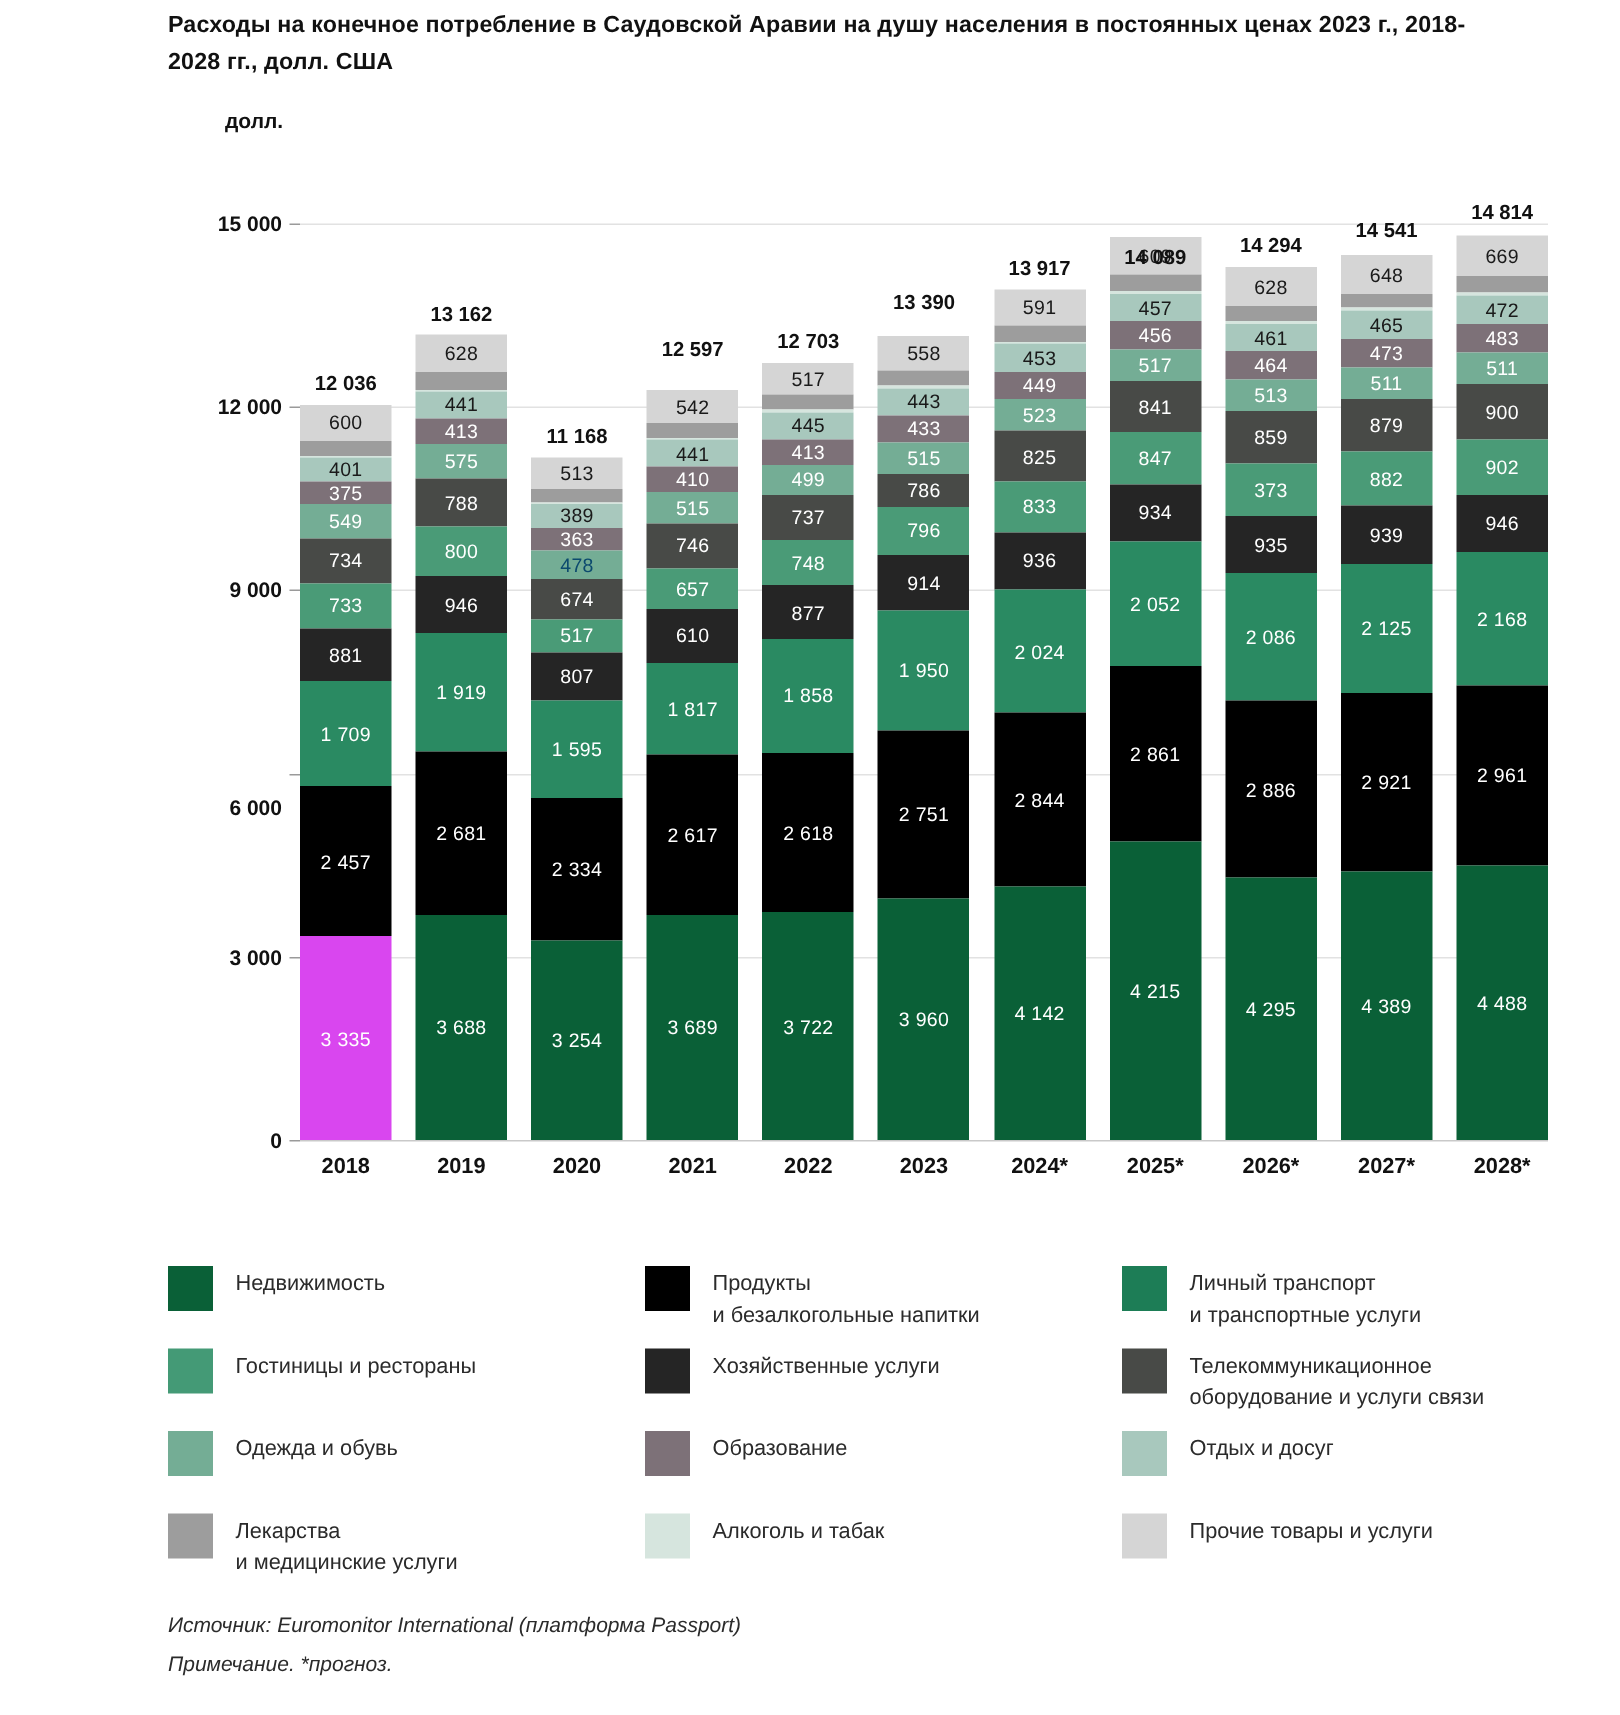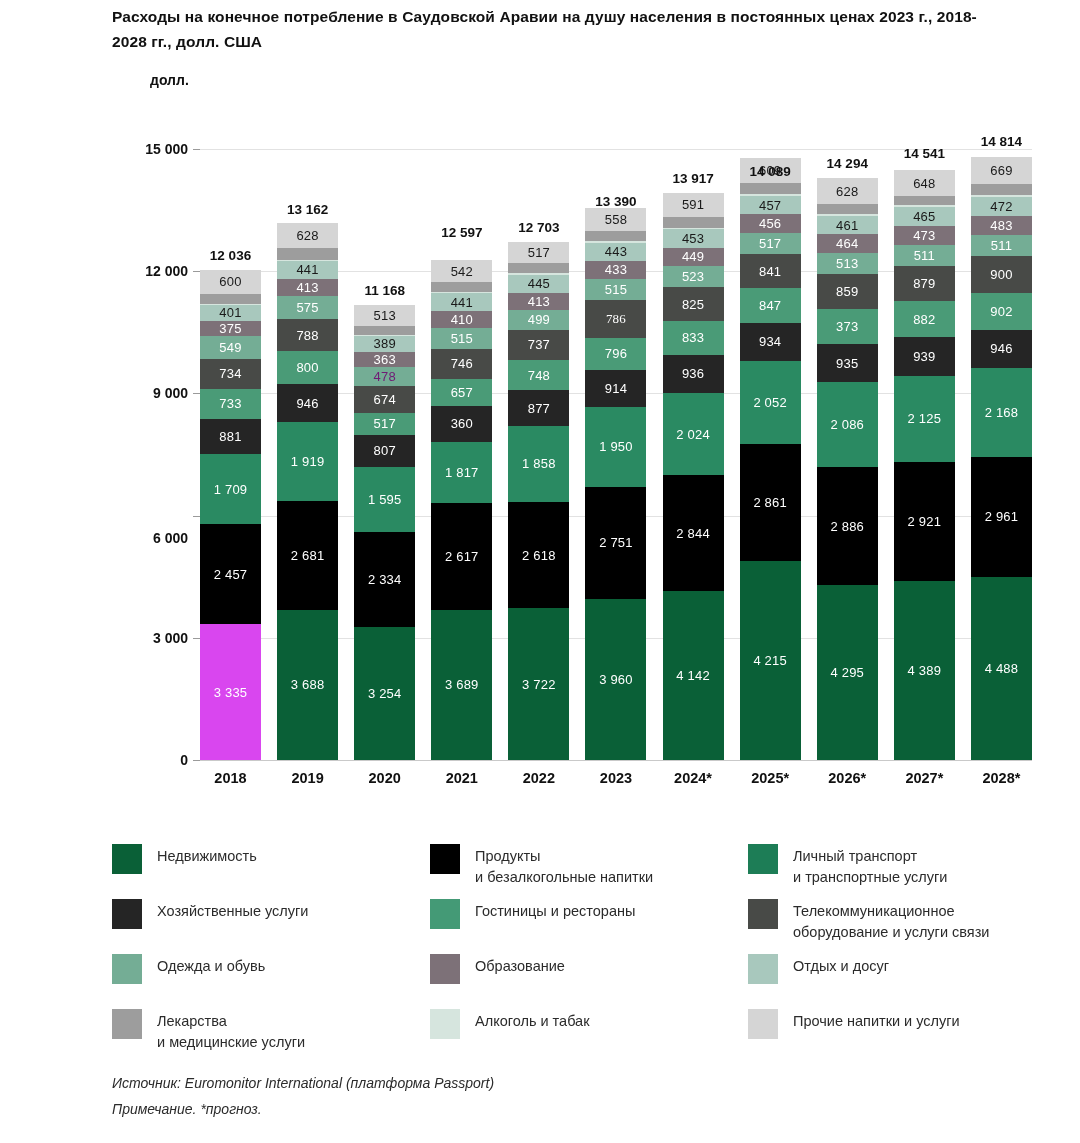--- a/index.html
+++ b/index.html
@@ -229,21 +229,21 @@
         </div>
         <div class="seg" style="height: 1.22222px; background: rgb(214, 229, 222); color: rgb(26, 26, 26);">
           <span></span>
         </div>
         <div class="seg" style="height: 15.8481px; background: rgb(168, 200, 189); color: rgb(26, 26, 26);">
           <span>389</span>
         </div>
         <div class="seg" style="height: 14.7889px; background: rgb(125, 113, 120); color: rgb(255, 255, 255);">
           <span>363</span>
         </div>
-        <div class="seg" style="height: 19.4741px; background: rgb(116, 173, 149); color: #701a75;">
+        <div class="seg" style="height: 19.4741px; background: rgb(116, 173, 149); color: #0c4a6e;">
           <span>478</span>
         </div>
         <div class="seg" style="height: 27.4593px; background: rgb(72, 74, 71); color: rgb(255, 255, 255);">
           <span>674</span>
         </div>
         <div class="seg" style="height: 21.063px; background: rgb(74, 155, 119); color: rgb(255, 255, 255);">
           <span>517</span>
         </div>
         <div class="seg" style="height: 32.8778px; background: rgb(37, 37, 37); color: rgb(255, 255, 255);">
           <span>807</span>
@@ -278,21 +278,21 @@
         <div class="seg" style="height: 20.9815px; background: rgb(116, 173, 149); color: rgb(255, 255, 255);">
           <span>515</span>
         </div>
         <div class="seg" style="height: 30.3926px; background: rgb(72, 74, 71); color: rgb(255, 255, 255);">
           <span>746</span>
         </div>
         <div class="seg" style="height: 26.7667px; background: rgb(74, 155, 119); color: rgb(255, 255, 255);">
           <span>657</span>
         </div>
         <div class="seg" style="height: 36.2593px; background: rgb(37, 37, 37); color: rgb(255, 255, 255);">
-          <span>360</span>
+          <span>610</span>
         </div>
         <div class="seg" style="height: 61px; background: rgb(42, 138, 98); color: rgb(255, 255, 255);">
           <span>1 817</span>
         </div>
         <div class="seg" style="height: 106.619px; background: rgb(0, 0, 0); color: rgb(255, 255, 255);">
           <span>2 617</span>
         </div>
         <div class="seg" style="height: 150.293px; background: rgb(10, 96, 55); color: rgb(255, 255, 255);">
           <span>3 689</span>
         </div>
@@ -349,21 +349,21 @@
         </div>
         <div class="seg" style="height: 18.0481px; background: rgb(168, 200, 189); color: rgb(26, 26, 26);">
           <span>443</span>
         </div>
         <div class="seg" style="height: 17.6407px; background: rgb(125, 113, 120); color: rgb(255, 255, 255);">
           <span>433</span>
         </div>
         <div class="seg" style="height: 20.9815px; background: rgb(116, 173, 149); color: rgb(255, 255, 255);">
           <span>515</span>
         </div>
-        <div class="seg" style="height: 38px; background: rgb(72, 74, 71); color: rgb(255, 255, 255); font-family: Liberation Serif, serif;">
+        <div class="seg" style="height: 22px; background: rgb(72, 74, 71); color: rgb(255, 255, 255);">
           <span>786</span>
         </div>
         <div class="seg" style="height: 32.4296px; background: rgb(74, 155, 119); color: rgb(255, 255, 255);">
           <span>796</span>
         </div>
         <div class="seg" style="height: 37.237px; background: rgb(37, 37, 37); color: rgb(255, 255, 255);">
           <span>914</span>
         </div>
         <div class="seg" style="height: 79.4444px; background: rgb(42, 138, 98); color: rgb(255, 255, 255);">
           <span>1 950</span>
@@ -593,28 +593,28 @@
     </div>
     <div class="legend-item">
       <span class="legend-swatch" style="background: rgb(0, 0, 0);"></span>
       <span class="legend-label">Продукты<br>и безалкогольные напитки</span>
     </div>
     <div class="legend-item">
       <span class="legend-swatch" style="background: rgb(29, 125, 86);"></span>
       <span class="legend-label">Личный транспорт<br>и транспортные услуги</span>
     </div>
     <div class="legend-item">
+      <span class="legend-swatch" style="background: rgb(68, 154, 118);"></span>
+      <span class="legend-label">Гостиницы и рестораны</span>
+    </div>
+    <div class="legend-item">
       <span class="legend-swatch" style="background: rgb(37, 37, 37);"></span>
       <span class="legend-label">Хозяйственные услуги</span>
     </div>
     <div class="legend-item">
-      <span class="legend-swatch" style="background: rgb(68, 154, 118);"></span>
-      <span class="legend-label">Гостиницы и рестораны</span>
-    </div>
-    <div class="legend-item">
       <span class="legend-swatch" style="background: rgb(72, 74, 71);"></span>
       <span class="legend-label">Телекоммуникационное<br>оборудование и услуги связи</span>
     </div>
     <div class="legend-item">
       <span class="legend-swatch" style="background: rgb(116, 173, 149);"></span>
       <span class="legend-label">Одежда и обувь</span>
     </div>
     <div class="legend-item">
       <span class="legend-swatch" style="background: rgb(125, 113, 120);"></span>
       <span class="legend-label">Образование</span>
@@ -626,20 +626,20 @@
     <div class="legend-item">
       <span class="legend-swatch" style="background: rgb(157, 157, 157);"></span>
       <span class="legend-label">Лекарства<br>и медицинские услуги</span>
     </div>
     <div class="legend-item">
       <span class="legend-swatch" style="background: rgb(214, 229, 222);"></span>
       <span class="legend-label">Алкоголь и табак</span>
     </div>
     <div class="legend-item">
       <span class="legend-swatch" style="background: rgb(213, 213, 213);"></span>
-      <span class="legend-label">Прочие напитки и услуги</span>
+      <span class="legend-label">Прочие товары и услуги</span>
     </div>
   </div>
 
 <div id="footer">
   <div>Источник: Euromonitor International (платформа Passport)</div>
   <div>Примечание. *прогноз.</div>
 </div>
 
 </body></html>

